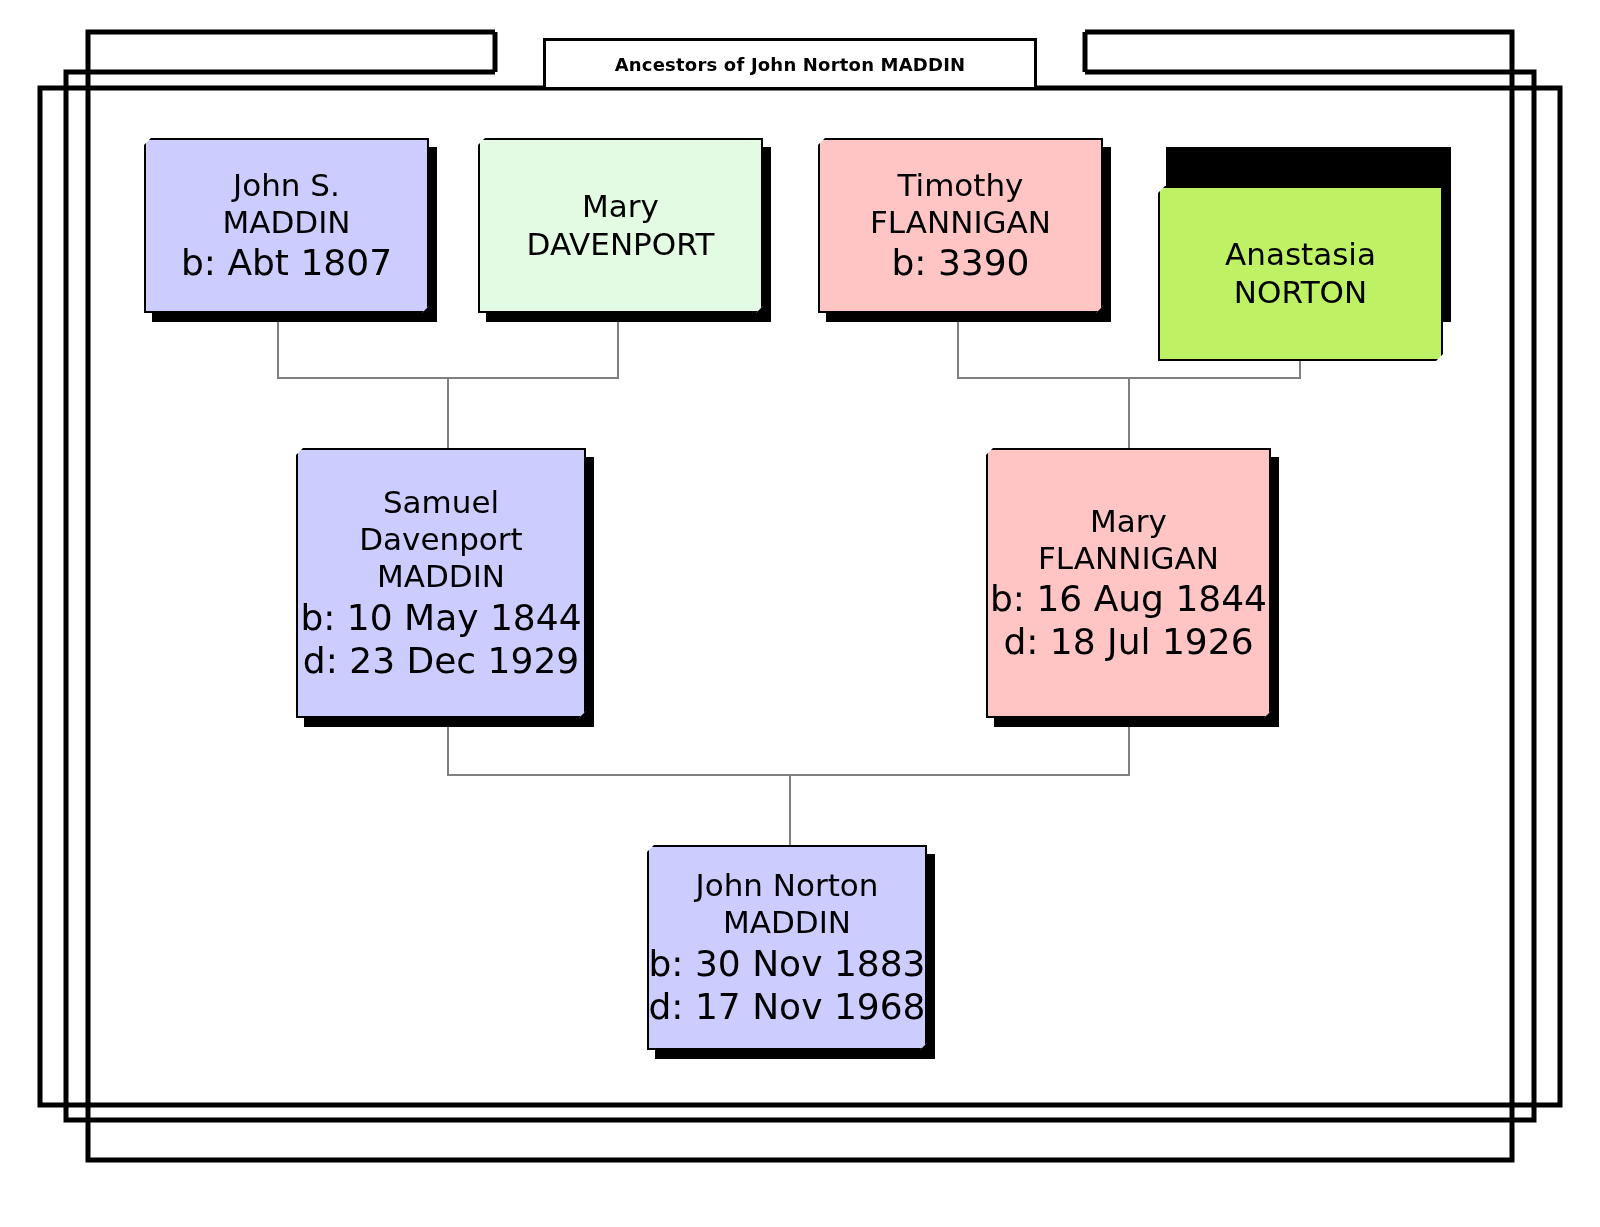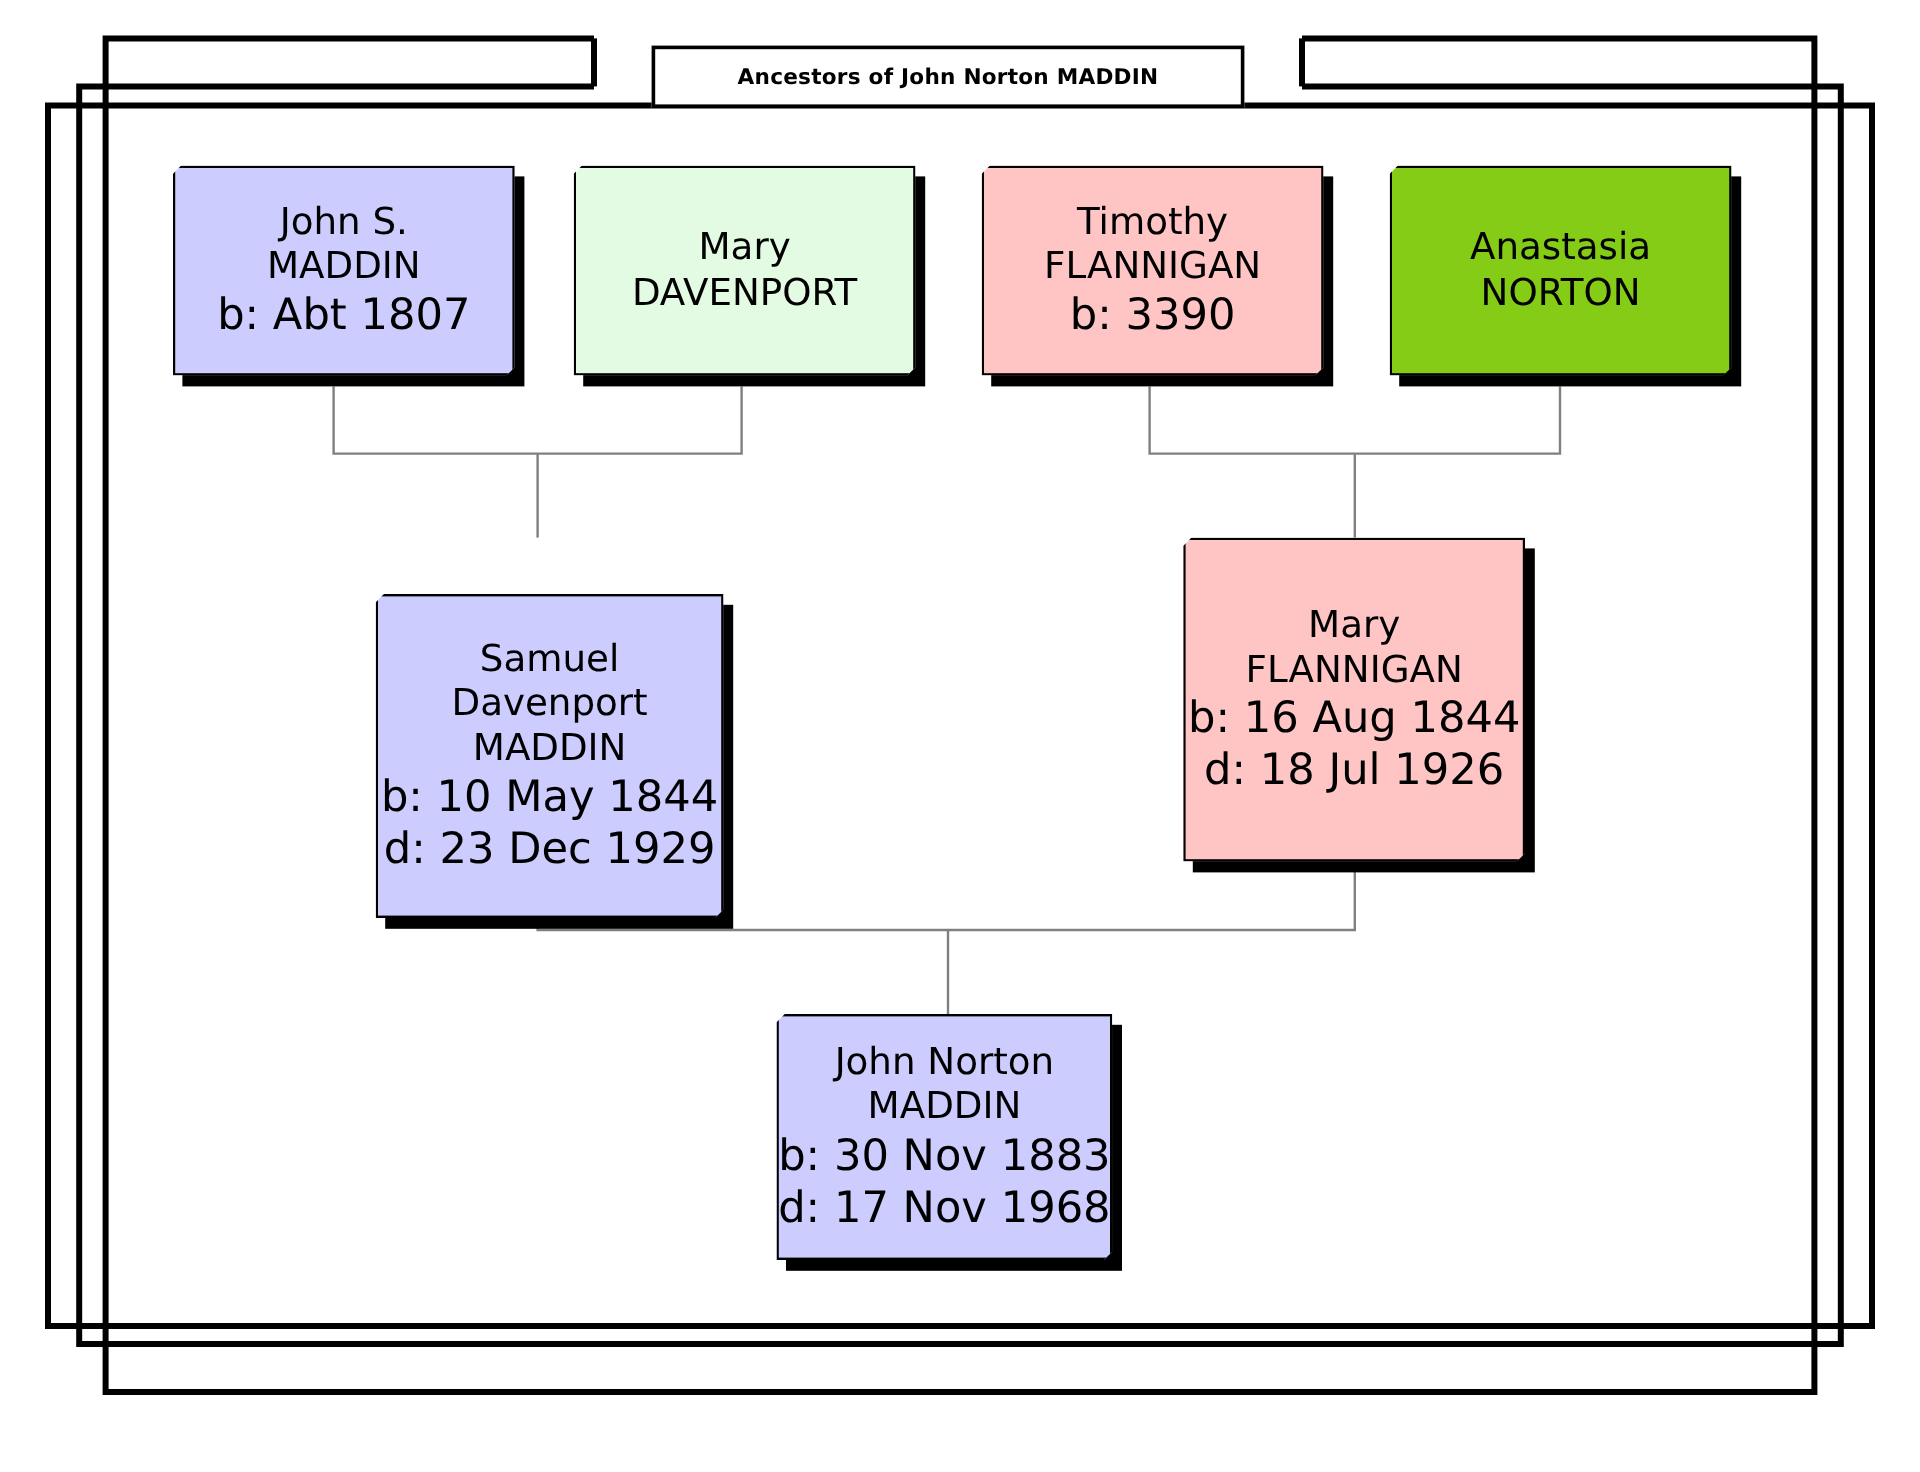--- a/index.html
+++ b/index.html
@@ -104,21 +104,21 @@
     font-size: 31px;
   }
   .card-line.date {
     font-size: 36px;
   }
 
   
   .fill-lavender { background: #ccccff; }
   .fill-green    { background: #e2fbe2; }
   .fill-pink     { background: #ffc5c5; align-items: center; }
-  .fill-yellow   { background: #84cc16; }
+  .fill-yellow   { background: #bef264; margin-top: 48px; }
 </style>
 </head>
 <body>
 
 <div id="chart-root">
 
   <svg class="frame-svg" viewBox="0 0 1600 1227" xmlns="http://www.w3.org/2000/svg">
     <g fill="none" stroke="#000000" stroke-width="5" stroke-linejoin="miter">
 
       <path d="M 495,32 L 88,32 L 88,1160 L 1512,1160 L 1512,32 L 1085,32"></path>
@@ -177,21 +177,21 @@
   </div>
 
   <div class="person-card" style="left:1158px; top:138px; width:285px; height:175px;">
     <div class="card-shadow"></div>
     <div class="card-body fill-yellow">
       <div class="card-line name">Anastasia</div>
       <div class="card-line name">NORTON</div>
     </div>
   </div>
 
-  <div class="person-card" style="left:313px; top:448px; width:290px; height:270px;margin-top:47px;">
+  <div class="person-card" style="left:296px; top:448px; width:290px; height:270px;">
     <div class="card-shadow"></div>
     <div class="card-body fill-lavender">
       <div class="card-line name">Samuel</div>
       <div class="card-line name">Davenport</div>
       <div class="card-line name">MADDIN</div>
       <div class="card-line date">b: 10 May 1844</div>
       <div class="card-line date">d: 23 Dec 1929</div>
     </div>
   </div>
 

